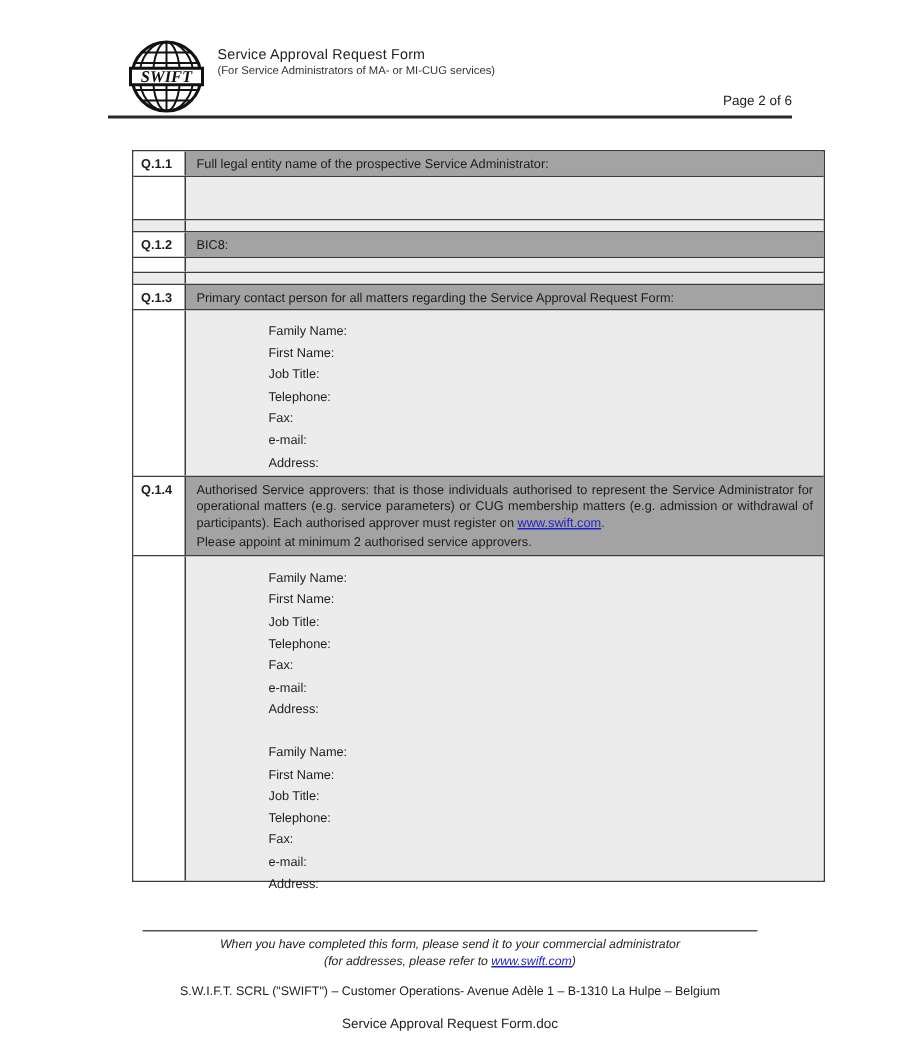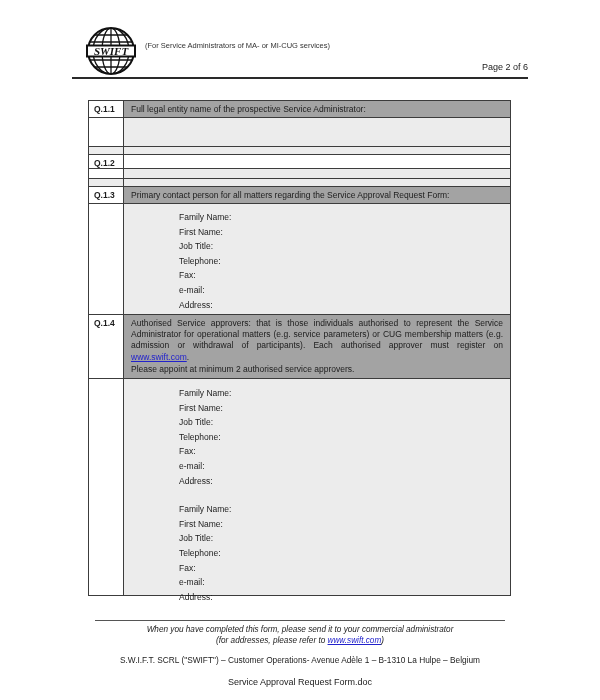--- a/index.html
+++ b/index.html
@@ -13,27 +13,27 @@
     position:relative;
     background:#ffffff;
     font-family:"Liberation Sans", sans-serif;
     color:#1c1c1c;
     overflow:hidden;
   }
   
   .logo{ position:absolute; left:86px; top:25px; width:50px; height:52px; }
   .titles{ position:absolute; left:145px; top:31px; }
   .doc-title{ font-size:9.5px; color:#222; letter-spacing:.15px; }
-  .doc-subtitle{ font-size:7.5px; color:#333; margin-top:10px; }
+  .doc-subtitle{ font-size:7.5px; color:#333; margin-top:0; }
   .page-indicator{ position:absolute; top:62px; right:72px; font-size:9px; color:#222;text-align:center; }
   .header-rule{ position:absolute; left:72px; top:77px; width:456px; height:2px; background:#2a2a2a; }
 
   
   .form-table{
-    position:absolute; left:88px; top:100px; width:423px;
+    position:absolute; left:88px; top:100px; width:462px;
     border:1px solid var(--border);
     font-size:8.5px;
   }
   .row{ display:flex; border-top:1px solid var(--border); }
   .row:first-child{ border-top:none; }
   .label-cell{
     width:35px; flex:0 0 35px;
     border-right:1px solid var(--border);
     font-weight:bold; font-size:8.5px;
     padding:3px 0 0 5px;
@@ -80,20 +80,21 @@
       <line x1="50" y1="4" x2="50" y2="100"></line>
       <ellipse cx="50" cy="52" rx="18" ry="46"></ellipse>
       <ellipse cx="50" cy="52" rx="36" ry="46"></ellipse>
     </g>
     <rect x="2" y="41" width="96" height="22" fill="#fff" stroke="#111" stroke-width="4"></rect>
     <text x="50" y="59" text-anchor="middle" font-family="Liberation Serif, serif" font-style="italic" font-weight="bold" font-size="22" fill="#111">SWIFT</text>
   </svg>
 </div>
 
 <div class="titles">
+  <div class="doc-title">Service Approval Request Form</div>
   <div class="doc-subtitle">(For Service Administrators of MA- or MI-CUG services)</div>
 </div>
 
 <div class="page-indicator">Page 2 of 6</div>
 <div class="header-rule"></div>
 
 <div class="form-table">
 
   <div class="row">
     <div class="label-cell">Q.1.1</div>
@@ -104,20 +105,21 @@
     <div class="content-cell"></div>
   </div>
 
   <div class="row sep">
     <div class="label-cell"></div>
       <div class="content-cell"></div>
   </div>
 
   <div class="row">
     <div class="label-cell">Q.1.2</div>
+    <div class="content-cell">BIC8:</div>
   </div>
   <div class="row answer h-q12a">
     <div class="label-cell"></div>
     <div class="content-cell"></div>
   </div>
 
   <div class="row sep">
     <div class="label-cell"></div>
       <div class="content-cell"></div>
   </div>

